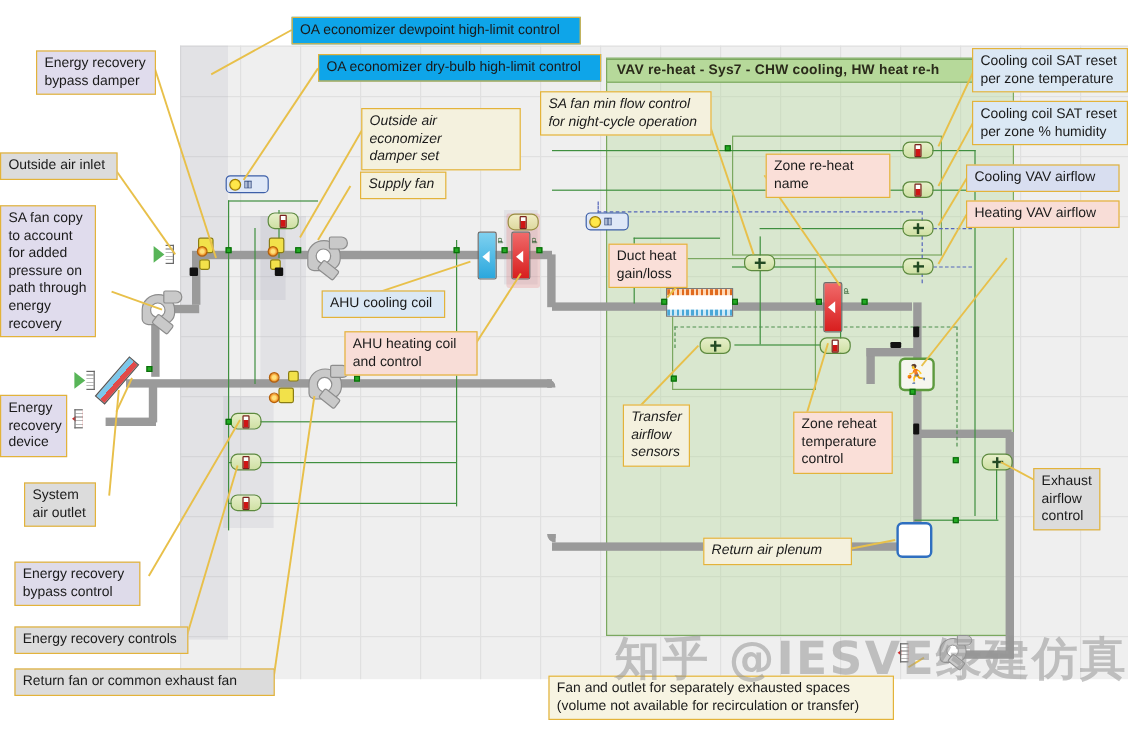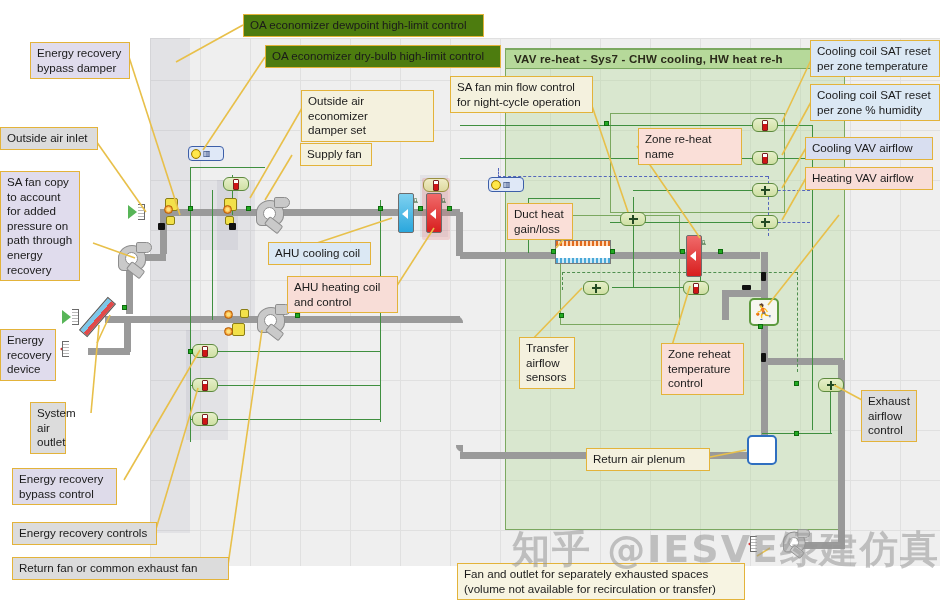--- a/index.html
+++ b/index.html
@@ -98,22 +98,22 @@
   .ctrlbox .glyph{font-size:8px;font-weight:bold;color:#1b3570;font-style:italic;}
 
   .valvebadge{position:absolute;font-size:6px;color:#2a5a2a;transform:rotate(90deg);transform-origin:left top;letter-spacing:-.5px;}
 
   
   .label{position:absolute;border:1.4px solid #e3b33a;box-sizing:border-box;
          font-size:11.6px;line-height:14.6px;color:#1a1a1a;padding:3px 6px;white-space:pre-line;}
   .label.grey{background:#dcdcdc;}
   .label.lav{background:#e0dced;}
   .label.lav2{background:#dedbea;}
-  .label.cream{background:#f4f1de;}
-  .label.cream2{background:#4d7c0f;}
+  .label.cream{background:#f4f1de;font-style:italic;}
+  .label.cream2{background:#0ea5e9;}
   .label.blue{background:#dbe8f4;}
   .label.blue2{background:#d8def0;}
   .label.pink{background:#f8ddd7;}
   .label.pink2{background:#fadfd8;}
   .label.lightyellow{background:#f7f4e2;}
   .label.white{background:#fbfaf2;}
 
   .leader{position:absolute;stroke:#e8c04a;stroke-width:1.6;fill:none;}
   svg.leaders{position:absolute;left:0;top:0;width:940px;height:609px;pointer-events:none;}
 
@@ -435,21 +435,21 @@
 pressure on
 path through
 energy
 recovery</div>
   <div class="label blue" style="left:268px;top:242px;width:103px;">AHU cooling coil</div>
   <div class="label pink" style="left:287px;top:276px;width:111px;">AHU heating coil
 and control</div>
   <div class="label lav" style="left:0px;top:329px;width:56px;">Energy
 recovery
 device</div>
-  <div class="label grey" style="left:30px;top:402px;width:36px;">System
+  <div class="label grey" style="left:20px;top:402px;width:60px;">System
 air outlet</div>
   <div class="label lav2" style="left:12px;top:468px;width:105px;">Energy recovery
 bypass control</div>
   <div class="label grey" style="left:12px;top:522px;width:145px;">Energy recovery controls</div>
   <div class="label grey" style="left:12px;top:557px;width:217px;">Return fan or common exhaust fan</div>
 
   <div class="label cream" style="left:450px;top:76px;width:143px;">SA fan min flow control
 for night-cycle operation</div>
   <div class="label pink2" style="left:638px;top:128px;width:104px;">Zone re-heat name</div>
   <div class="label pink2" style="left:507px;top:203px;width:66px;">Duct heat

